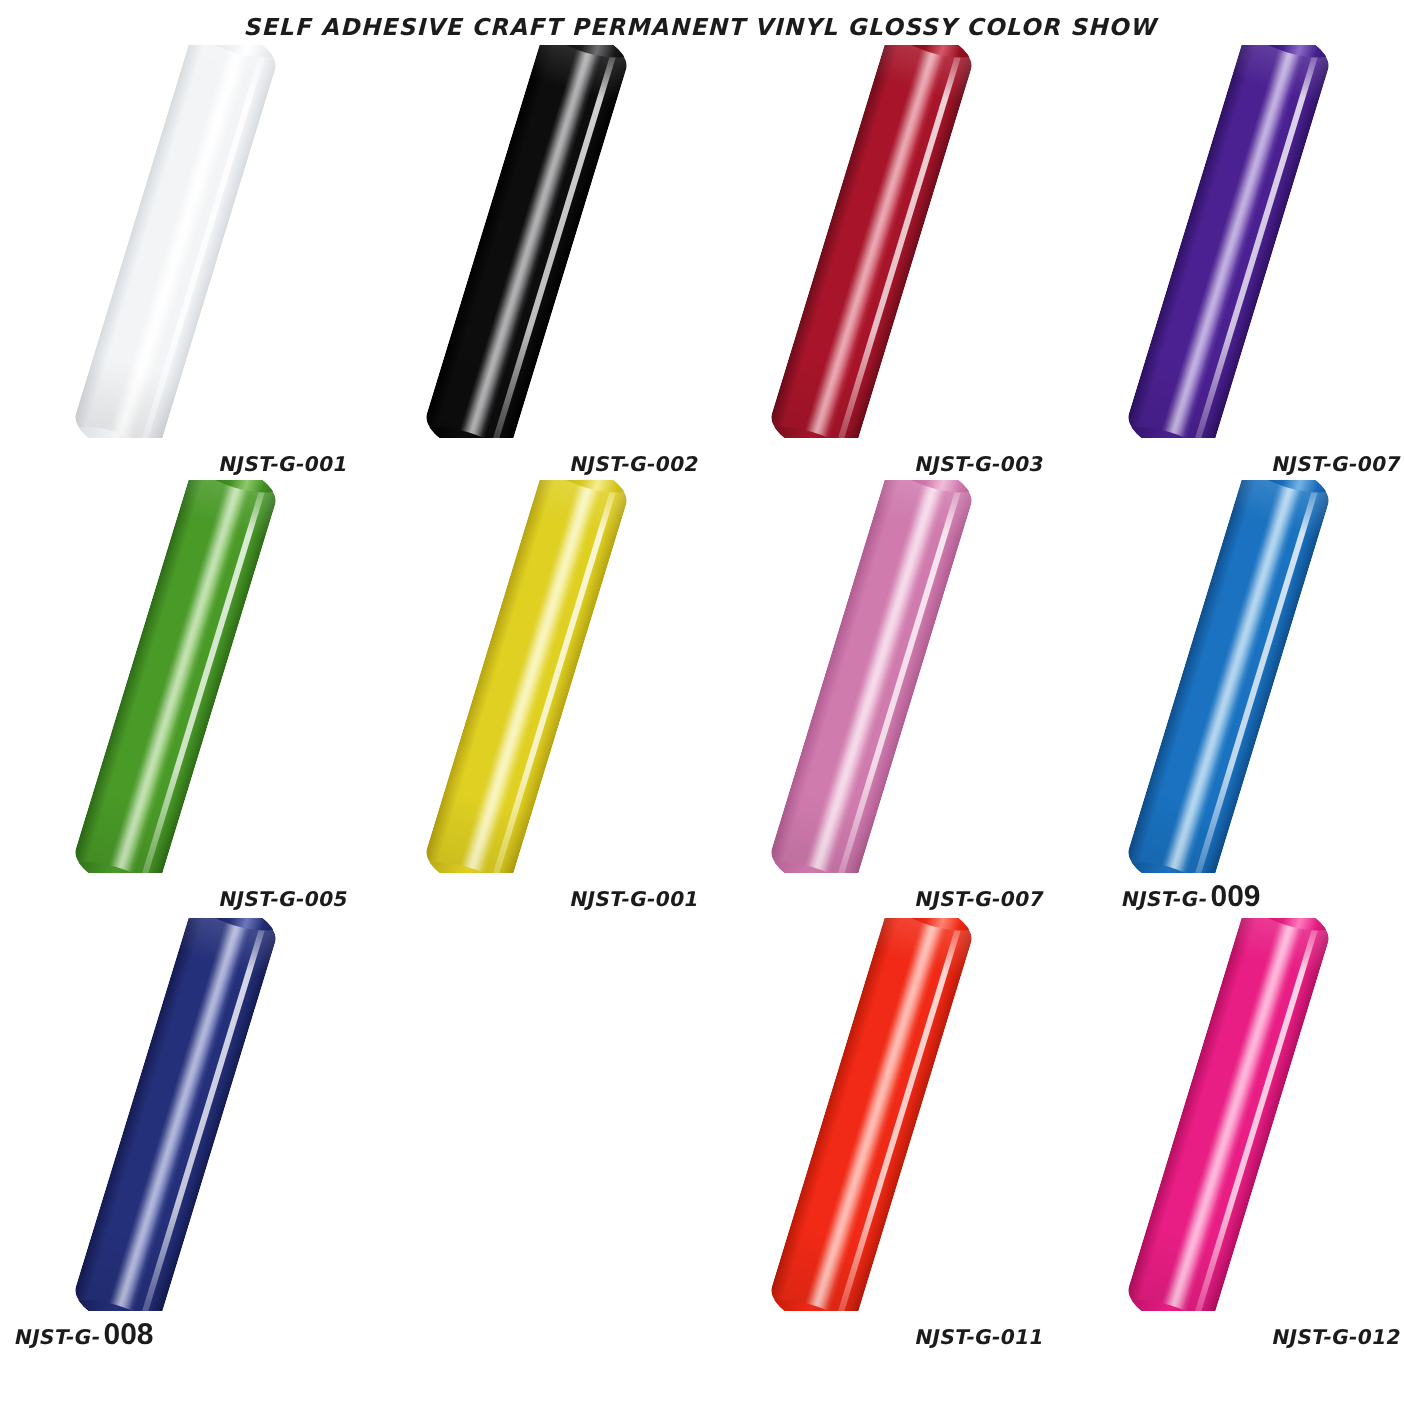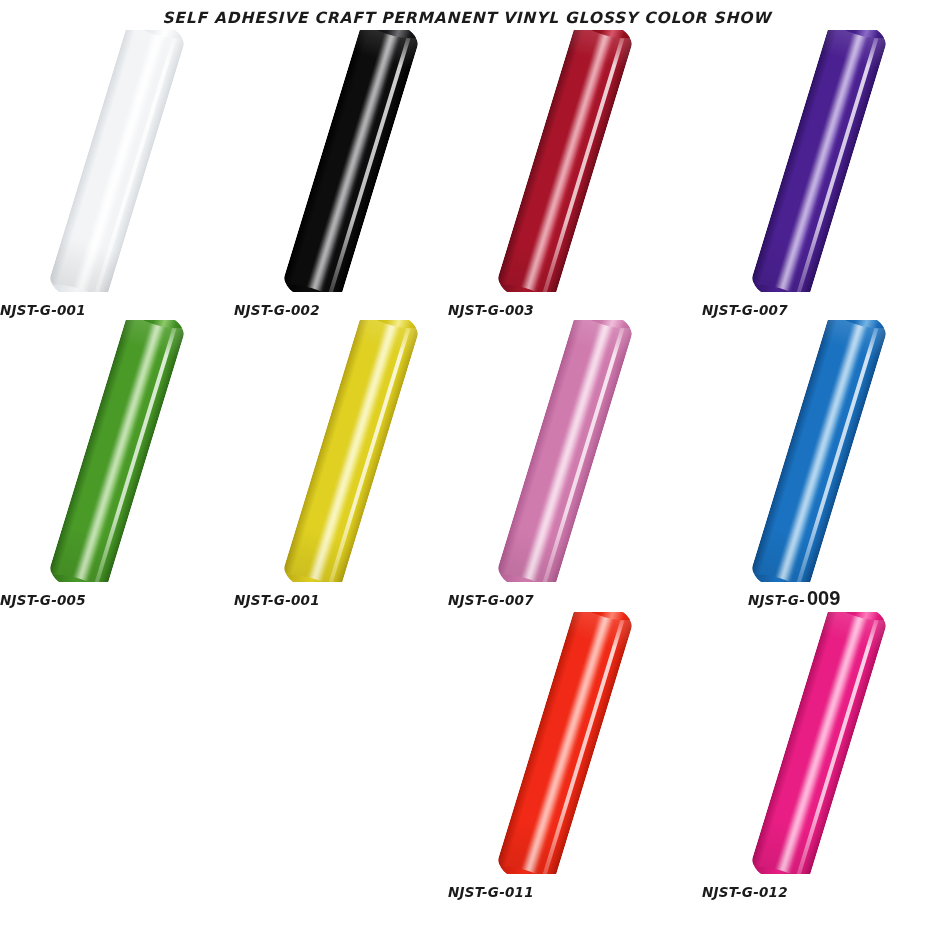--- a/index.html
+++ b/index.html
@@ -44,21 +44,21 @@
   .cell {
     position: absolute;
     width: 234px;
     height: 290px;
   }
   .row1 { top: 30px; }
   .row2 { top: 320px; }
   .row3 { top: 612px; }
   .col1 { left: 0px; }
   .col2 { left: 234px; }
-  .col3 { left: 448px; }
+  .col3 { left: 464px; }
   .col4 { left: 702px; }
 
   
   .roll-stage {
     position: absolute;
     left: 0;
     top: 0;
     width: 234px;
     height: 262px;
     overflow: hidden;
@@ -118,21 +118,21 @@
     border-radius: 50%;
     pointer-events: none;
   }
 
   
   .label {
     position: absolute;
     bottom: 0px;
     left: 0;
     width: 234px;
-    text-align: left;
+    text-align: right;
     font-family: "DejaVu Sans", sans-serif;
     font-style: italic;
     font-weight: 700;
     font-size: 13.5px;
     letter-spacing: .2px;
     color: #1b1b1b;
     white-space: nowrap;
   }
   .label .prefix { font-style: italic; font-weight: 700; }
   .label .overlay {
@@ -267,20 +267,34 @@
         <div class="spec" style="right: 9px; background: linear-gradient(rgba(255, 255, 255, 0.15) 0%, rgba(255, 255, 255, 0.95) 12%, rgba(255, 255, 255, 0.85) 70%, rgba(255, 255, 255, 0.2) 100%);"></div>
         <div class="cap" style="background: linear-gradient(to right, rgb(15, 78, 140) 0%, rgb(26, 109, 186) 45%, rgb(116, 180, 228) 62%, rgb(26, 109, 186) 80%, rgb(15, 78, 140) 100%);"></div>
         <div class="foot" style="background: linear-gradient(to right, rgb(15, 78, 140) 0%, rgb(26, 114, 192) 50%, rgb(15, 78, 140) 100%);"></div>
       </div>
     </div>
     <div class="label shift-right">
       <span class="prefix">NJST-G-</span><span class="overlay">009</span>
     </div>
   </div>
 
+  <div class="cell row3 col1">
+    <div class="roll-stage">
+      <div class="roll">
+        <div class="body" style="background: linear-gradient(to right, rgb(20, 27, 82) 0%, rgb(37, 48, 122) 16%, rgb(37, 48, 122) 44%, rgb(107, 119, 190) 56%, rgb(37, 48, 122) 70%, rgb(37, 48, 122) 84%, rgb(20, 27, 82) 100%);"></div>
+        <div class="gloss" style="background: linear-gradient(to right, rgba(255, 255, 255, 0) 40%, rgba(255, 255, 255, 0.55) 53%, rgba(255, 255, 255, 0) 66%), linear-gradient(rgba(255, 255, 255, 0.18) 0%, rgba(255, 255, 255, 0) 14%, rgba(0, 0, 0, 0) 80%, rgba(0, 0, 0, 0.1) 100%);"></div>
+        <div class="spec" style="right: 9px; background: linear-gradient(rgba(255, 255, 255, 0.15) 0%, rgba(255, 255, 255, 0.95) 12%, rgba(255, 255, 255, 0.85) 70%, rgba(255, 255, 255, 0.2) 100%);"></div>
+        <div class="cap" style="background: linear-gradient(to right, rgb(20, 27, 82) 0%, rgb(34, 44, 114) 45%, rgb(107, 119, 190) 62%, rgb(34, 44, 114) 80%, rgb(20, 27, 82) 100%);"></div>
+        <div class="foot" style="background: linear-gradient(to right, rgb(20, 27, 82) 0%, rgb(37, 48, 122) 50%, rgb(20, 27, 82) 100%);"></div>
+      </div>
+    </div>
+    <div class="label shift-left">
+      <span class="prefix">NJST-G-</span><span class="overlay">008</span>
+    </div>
+  </div>
 
 
   <div class="cell row3 col3">
     <div class="roll-stage">
       <div class="roll">
         <div class="body" style="background: linear-gradient(to right, rgb(188, 26, 8) 0%, rgb(240, 42, 22) 16%, rgb(240, 42, 22) 44%, rgb(255, 133, 115) 56%, rgb(240, 42, 22) 70%, rgb(240, 42, 22) 84%, rgb(188, 26, 8) 100%);"></div>
         <div class="gloss" style="background: linear-gradient(to right, rgba(255, 255, 255, 0) 40%, rgba(255, 255, 255, 0.55) 53%, rgba(255, 255, 255, 0) 66%), linear-gradient(rgba(255, 255, 255, 0.18) 0%, rgba(255, 255, 255, 0) 14%, rgba(0, 0, 0, 0) 80%, rgba(0, 0, 0, 0.1) 100%);"></div>
         <div class="spec" style="right: 9px; background: linear-gradient(rgba(255, 255, 255, 0.15) 0%, rgba(255, 255, 255, 0.95) 12%, rgba(255, 255, 255, 0.85) 70%, rgba(255, 255, 255, 0.2) 100%);"></div>
         <div class="cap" style="background: linear-gradient(to right, rgb(188, 26, 8) 0%, rgb(236, 40, 20) 45%, rgb(255, 133, 115) 62%, rgb(236, 40, 20) 80%, rgb(188, 26, 8) 100%);"></div>
         <div class="foot" style="background: linear-gradient(to right, rgb(188, 26, 8) 0%, rgb(240, 42, 22) 50%, rgb(188, 26, 8) 100%);"></div>

